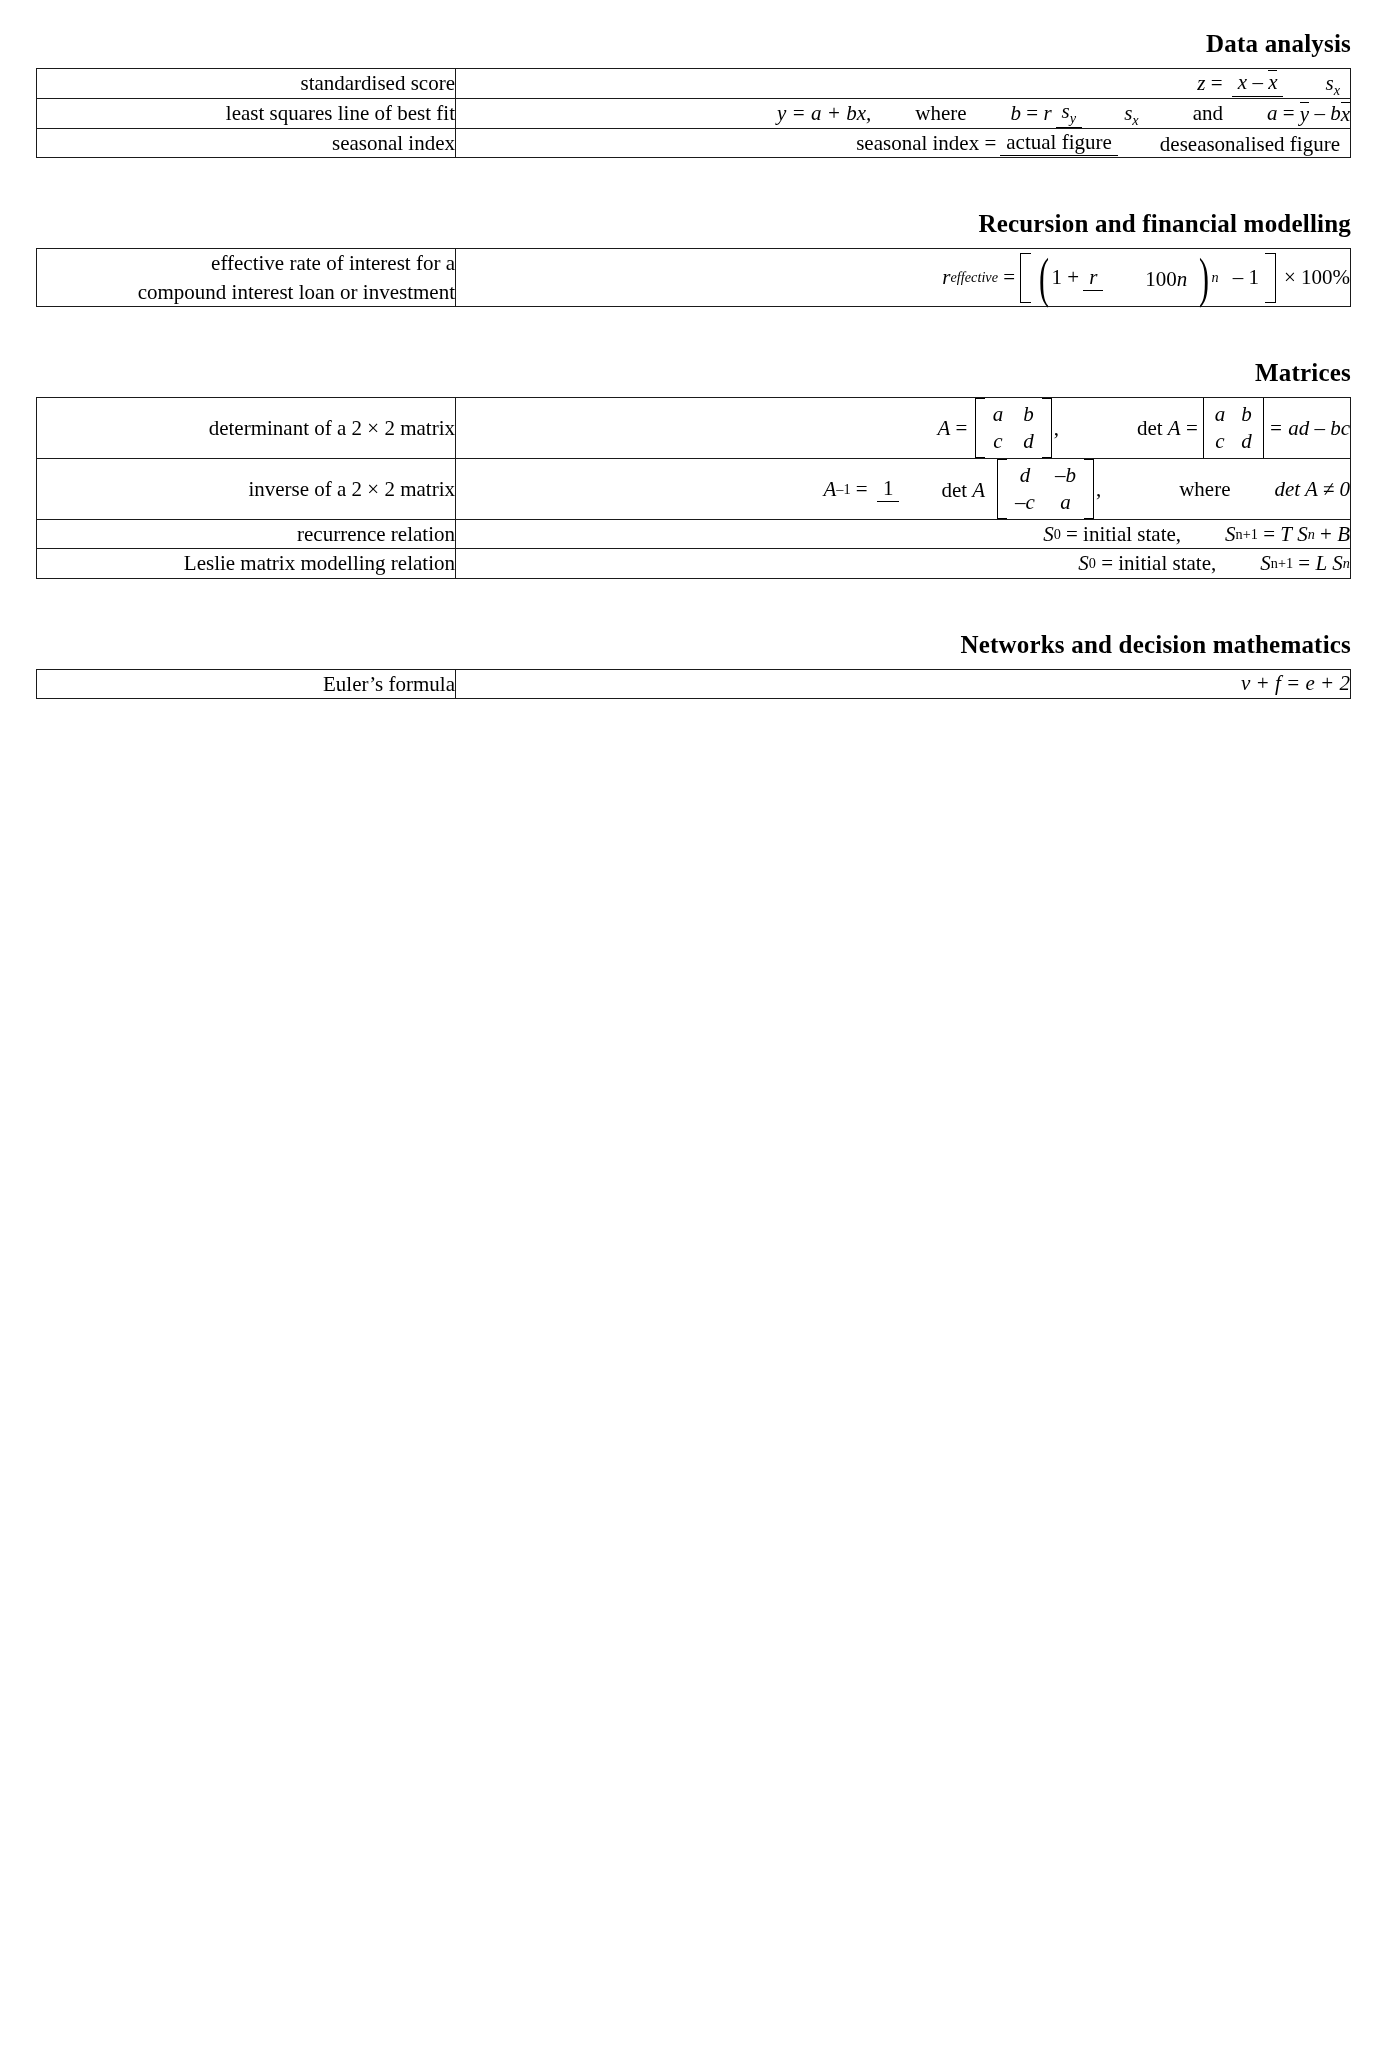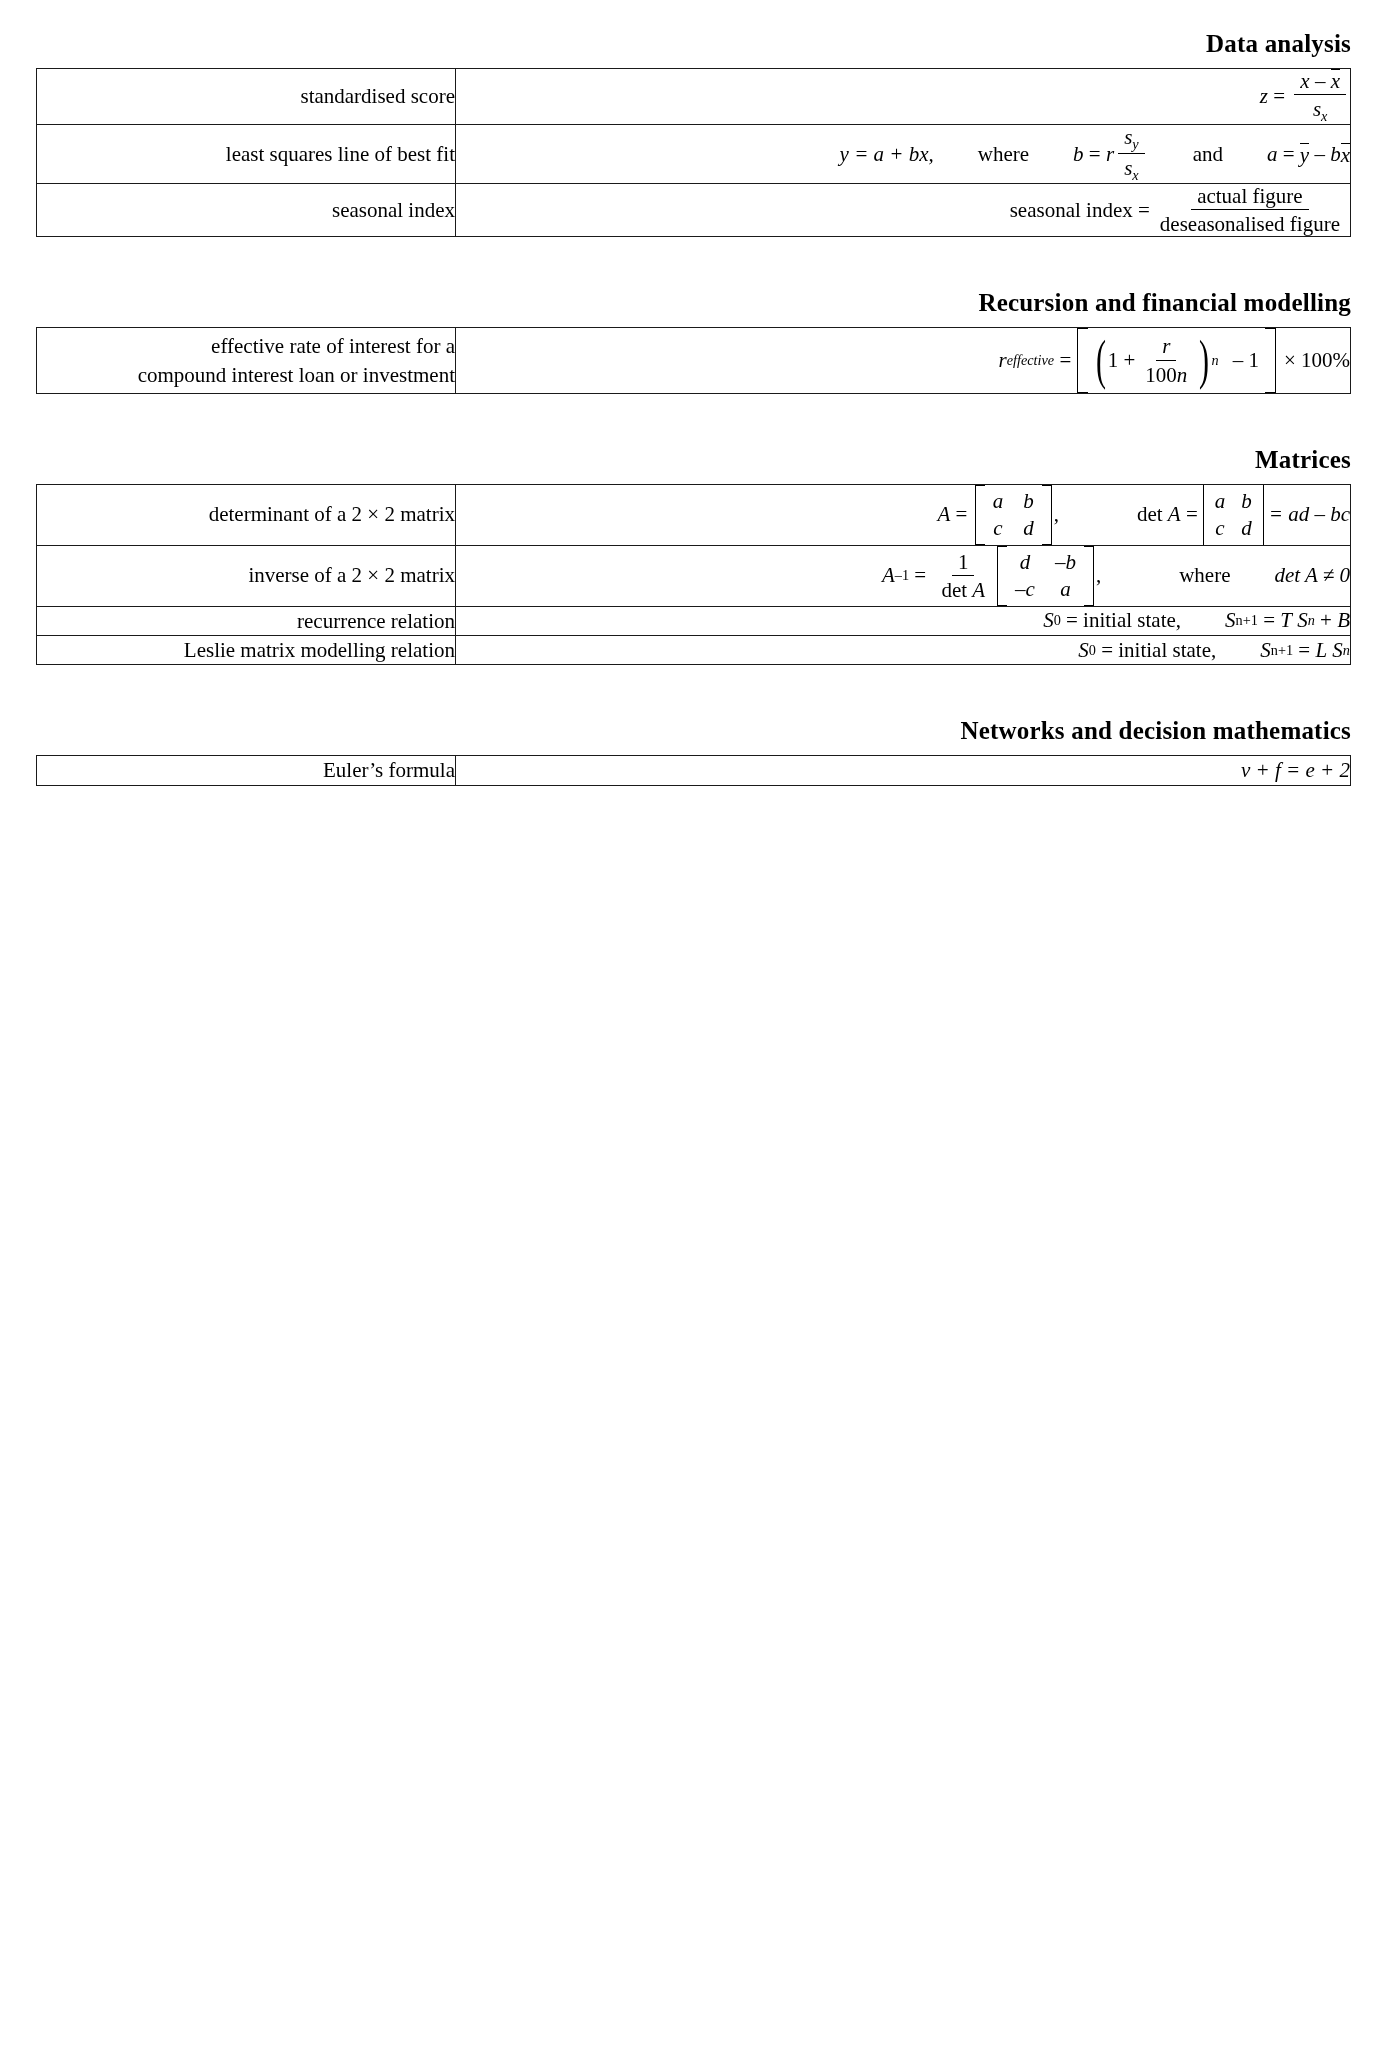--- a/index.html
+++ b/index.html
@@ -68,32 +68,33 @@
     font-style: normal;
   }
   .supup {
     font-size: 0.68em;
     vertical-align: 0.5em;
     font-style: normal;
   }
   
   .frac {
     display: inline-flex;
-    flex-direction: column;
+    flex-direction: row;
     align-items: center;
     vertical-align: middle;
     margin: 0 4px;
     line-height: 1.15;
   }
   .frac .num {
     padding: 0 6px 1px 6px;
     border-bottom: 1.3px solid #000;
   }
   .frac .den {
     padding: 2px 6px 0 6px;
+    margin-left: 36px;
   }
   .ovl {
     border-top: 1.2px solid #000;
     padding-top: 1px;
     display: inline-block;
     line-height: 1;
   }
   .gap-sm { display: inline-block; width: 18px; }
   .gap-md { display: inline-block; width: 44px; }
   .gap-lg { display: inline-block; width: 78px; }

